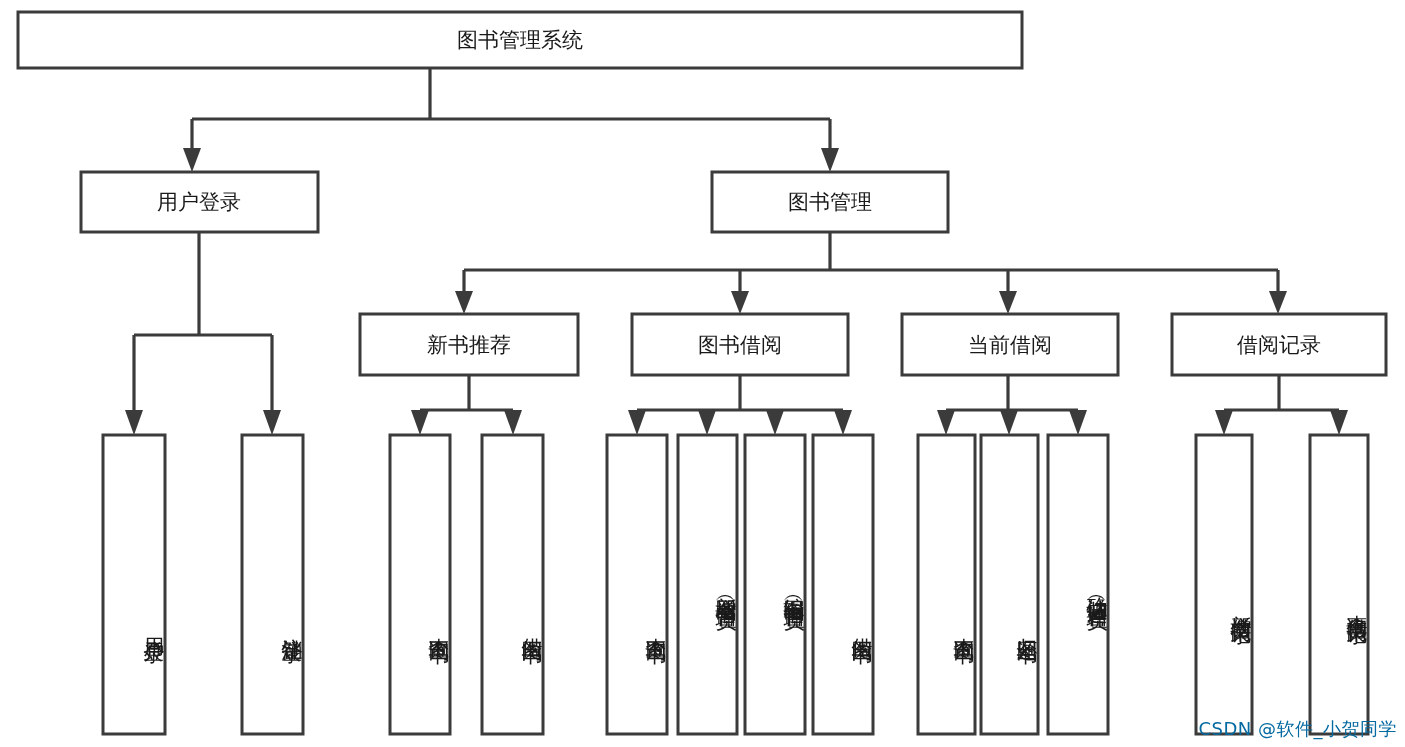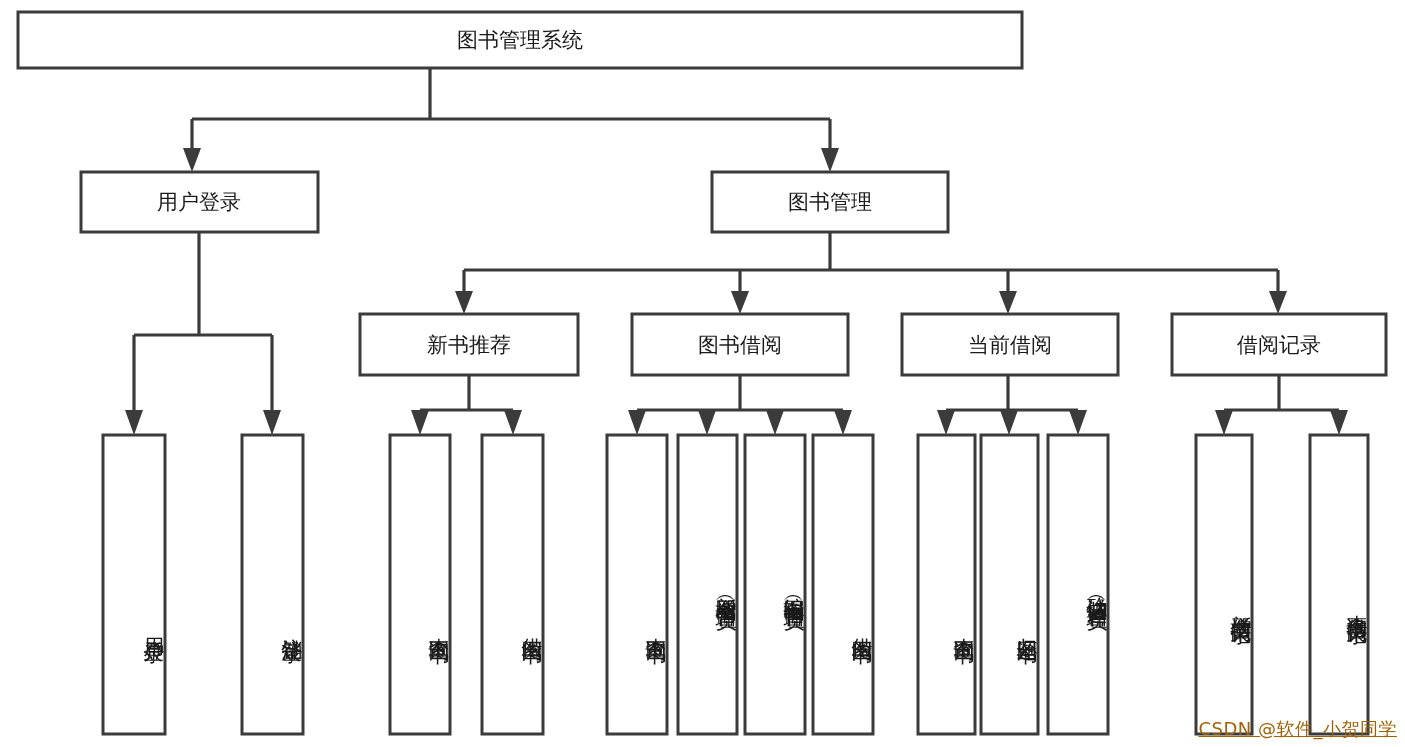--- a/index.html
+++ b/index.html
@@ -63,24 +63,23 @@
     letter-spacing: 2px;
     pointer-events: none;
     white-space: nowrap;
   }
   .watermark {
     position: absolute;
     right: 8px;
     bottom: 6px;
     font-family: "DejaVu Sans", "Liberation Sans", sans-serif;
     font-size: 18px;
-    color: #a16207;
+    color: #0369a1;
     letter-spacing: 0.5px;
     white-space: nowrap;
-    text-decoration: underline;
   }
 </style>
 </head>
 <body>
 
 <div id="diagram-root">
 
   <svg id="flowchart" viewBox="0 0 1405 747">
 
     <g>

